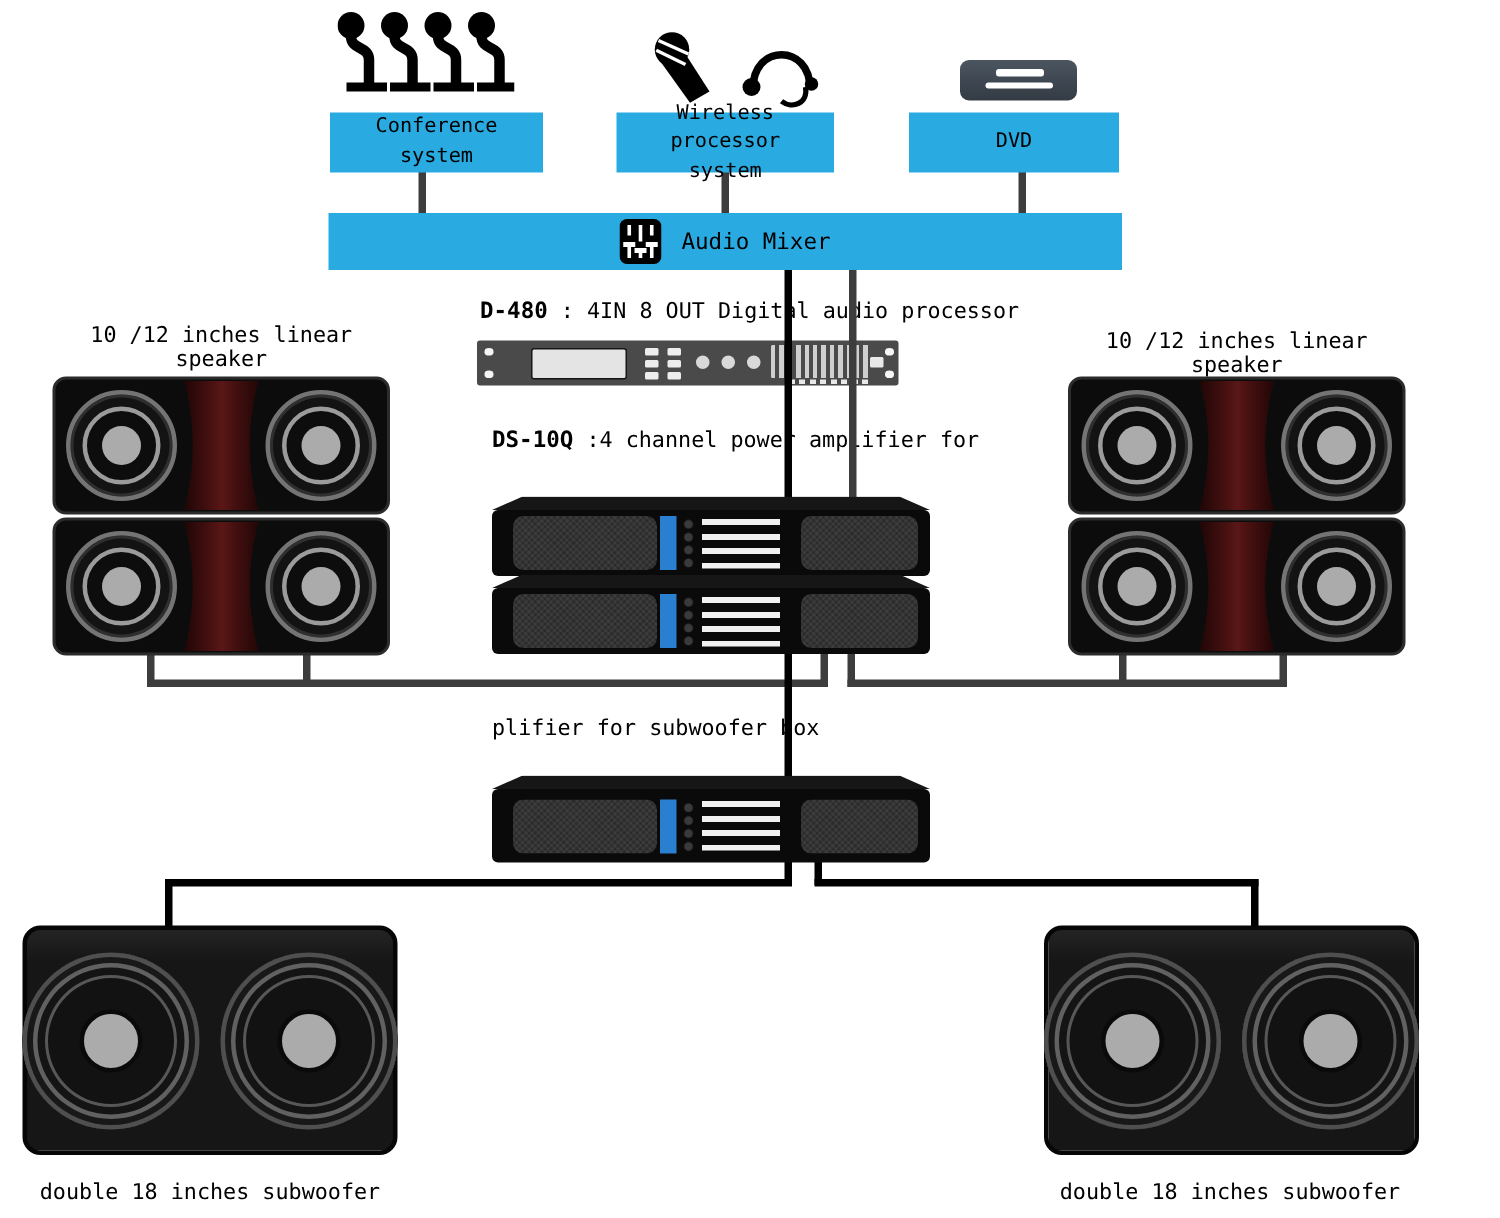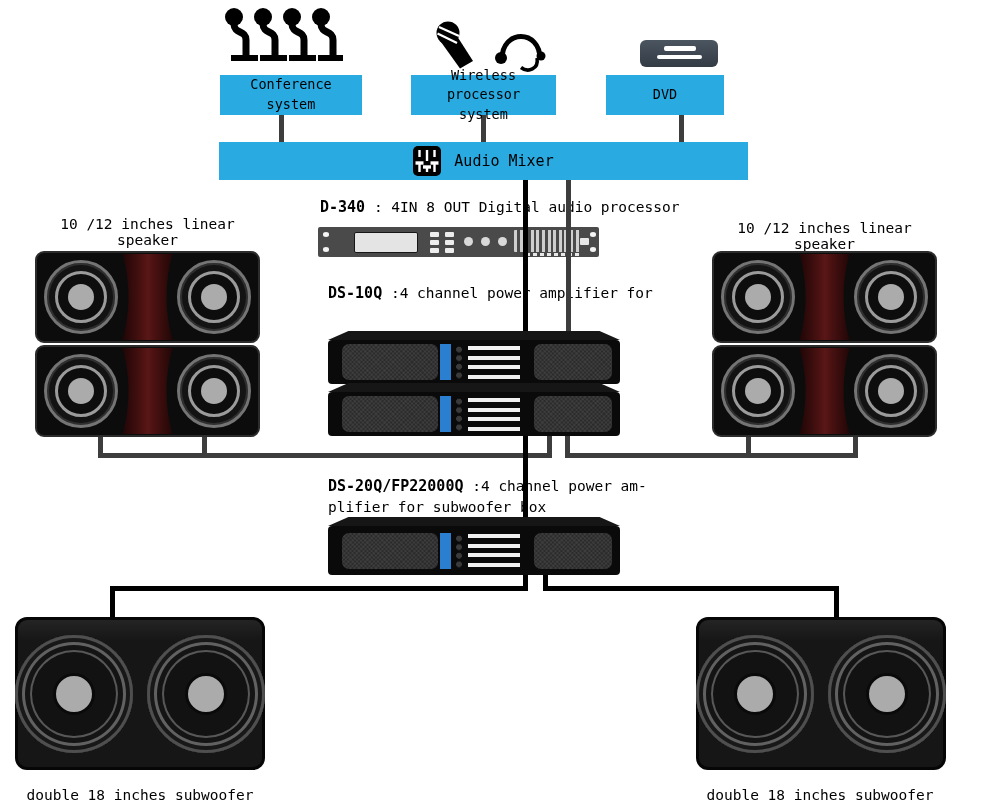--- a/index.html
+++ b/index.html
@@ -144,21 +144,21 @@
   <div class="dvd-icon" style="left:640px;top:40px"></div>
 
   <div class="bluebox" style="left:220px;top:75px;width:142px;height:40px">
     <span>Conference</span>
     <span>system</span>
   </div>
   <div class="bluebox" style="left:411px;top:75px;width:145px;height:40px">
     <span>Wireless processor</span>
     <span>system</span>
   </div>
-  <div class="bluebox" style="left:606px;top:75px;width:118px;height:40px">
+  <div class="bluebox" style="left:606px;top:75px;width:140px;height:40px">
     <span>DVD</span>
   </div>
 
   <div class="mixerbar" style="left:219px;top:142px;width:529px;height:38px">
     <svg width="28" height="30" viewBox="0 0 28 30">
       <rect width="28" height="30" rx="5" fill="#000"></rect>
       <g stroke="#fff" stroke-width="2.4">
         <line x1="6.5" y1="4" x2="6.5" y2="11"></line>
           <line x1="6.5" y1="17" x2="6.5" y2="26"></line>
         <line x1="14" y1="4" x2="14" y2="15"></line>
@@ -168,21 +168,21 @@
       </g>
       <g stroke="#fff" stroke-width="3.4">
         <line x1="2.5" y1="17" x2="10.5" y2="17"></line>
         <line x1="10" y1="21" x2="18" y2="21"></line>
         <line x1="17.5" y1="17" x2="25.5" y2="17"></line>
       </g>
     </svg>
     <span>Audio Mixer</span>
   </div>
 
-  <div class="dev-label" style="left:320px;top:197px"><b>D-340</b><span> : 4IN 8 OUT Digital audio processor</span></div>
+  <div class="dev-label" style="left:320px;top:197px"><b>D-480</b><span> : 4IN 8 OUT Digital audio processor</span></div>
 
   <div class="rack">
     <span class="screw" style="left:5px;top:5px"></span>
     <span class="screw" style="left:5px;top:20px"></span>
     <span class="screw" style="left:272px;top:5px"></span>
     <span class="screw" style="left:272px;top:20px"></span>
     <span class="lcd"></span>
     <span class="btn" style="left:112px;top:5px"></span>
     <span class="btn" style="left:127px;top:5px"></span>
     <span class="btn" style="left:112px;top:13px"></span>
@@ -245,21 +245,20 @@
       <span class="woofer"></span>
     </div>
     <div class="la-unit">
       <span class="woofer"></span>
       <span class="horn"></span>
       <span class="woofer"></span>
     </div>
   </div>
 
   <div class="dev-label" style="left:328px;top:476px;white-space:normal;width:310px">
-    <div style="white-space:pre"><b>DS-20Q/FP22000Q</b><span> :4 channel power am-</span></div>
     <div>plifier for subwoofer box</div>
   </div>
 
   <div class="amp amp--tall" style="top:517px">
     <div class="amp-top"></div>
     <div class="amp-body">
       <span class="amp-panel l"></span>
       <span class="amp-stripe"></span>
       <span class="amp-knobs"></span>
       <span class="amp-bars"></span>

